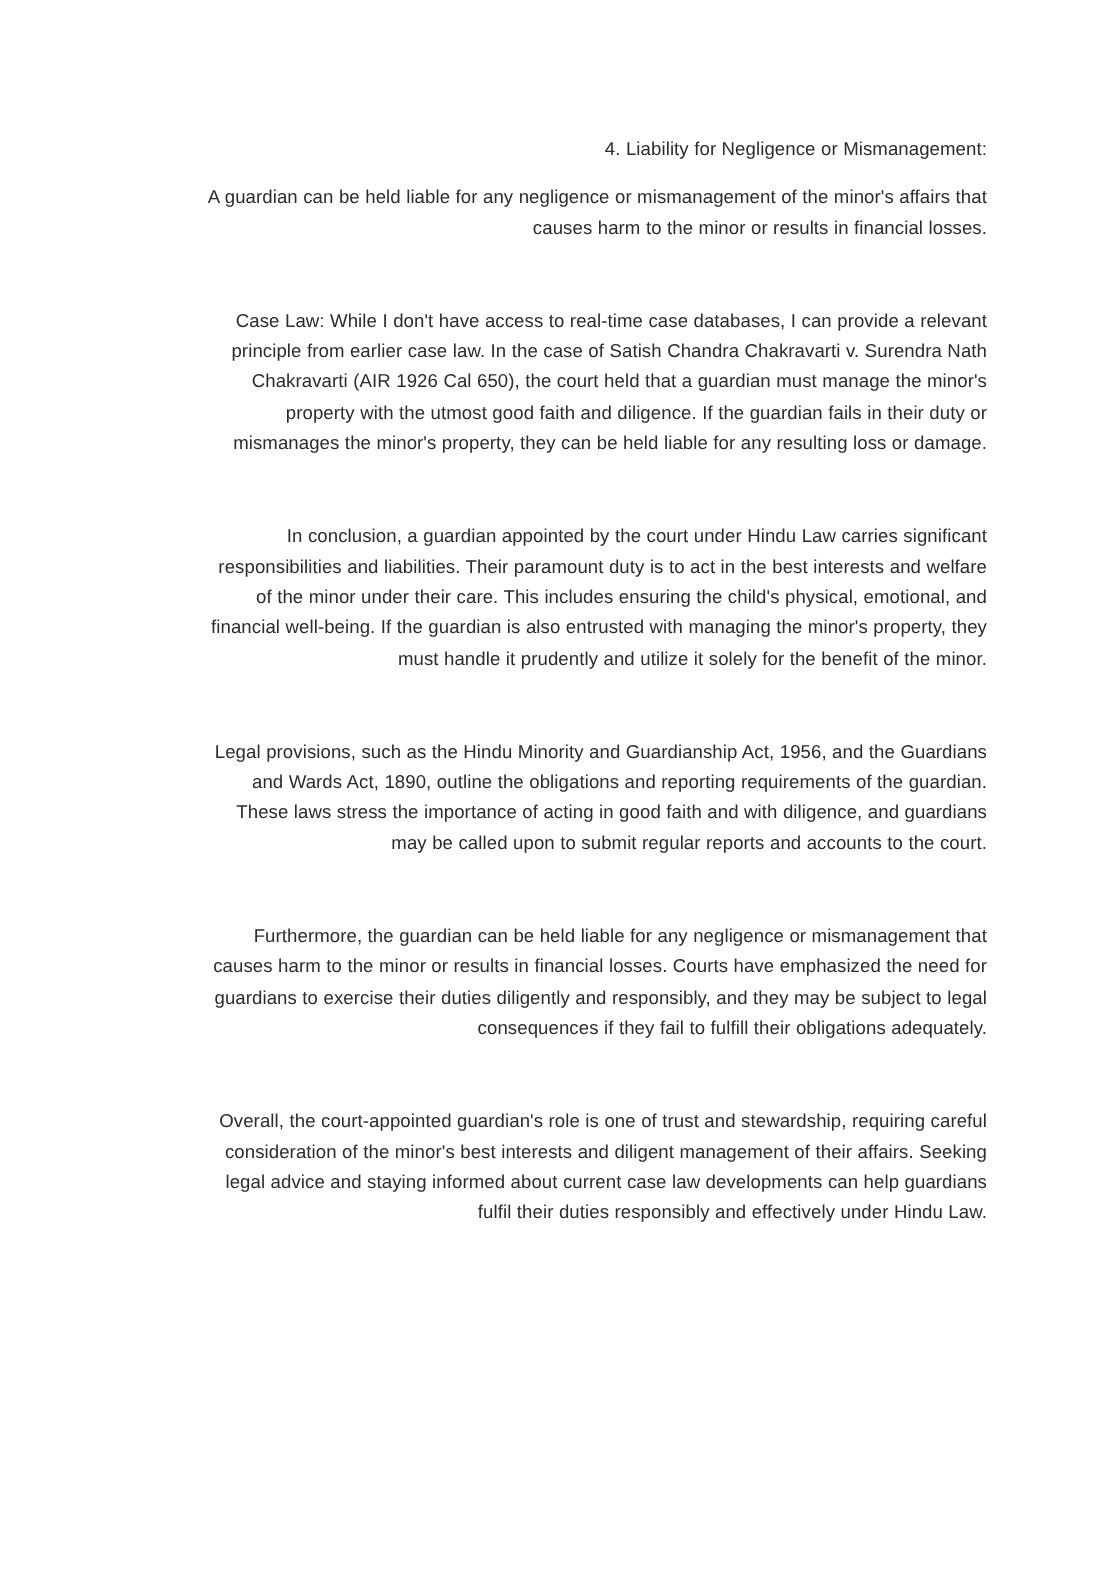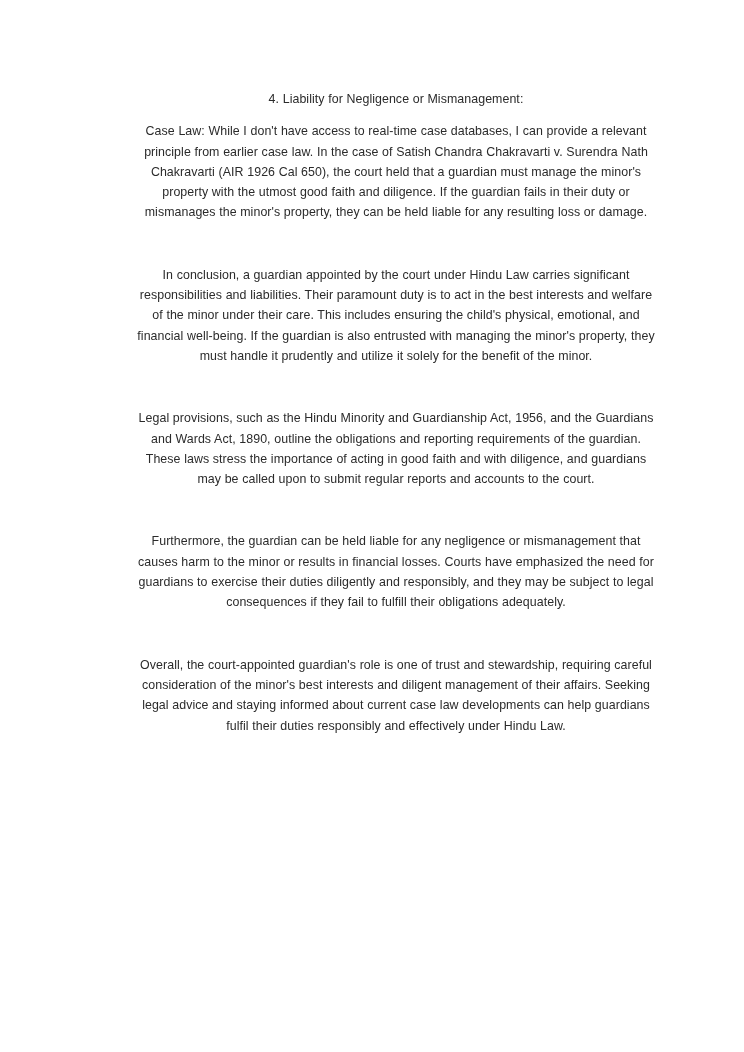--- a/index.html
+++ b/index.html
@@ -35,34 +35,37 @@
   }
   .heading-block {
     margin-bottom: 12px;
   }
   .para {
     margin: 0;
     font-size: 12.4px;
     line-height: 20.3px;
     color: #2b2b2b;
     letter-spacing: 0.005em;
-    text-align: center;
+    text-align: right;
     word-spacing: 0.01em;
   }
 </style>
 </head>
 <body>
 
 <div class="page">
   <div class="content">
 
     <div class="block heading-block">
       <p class="para">4. Liability for Negligence or Mismanagement:</p>
     </div>
 
+    <div class="block">
+      <p class="para">A guardian can be held liable for any negligence or mismanagement of the minor's affairs that causes harm to the minor or results in financial losses.</p>
+    </div>
 
     <div class="block">
       <p class="para">Case Law: While I don't have access to real-time case databases, I can provide a relevant principle from earlier case law. In the case of Satish Chandra Chakravarti v. Surendra Nath Chakravarti (AIR 1926 Cal 650), the court held that a guardian must manage the minor's property with the utmost good faith and diligence. If the guardian fails in their duty or mismanages the minor's property, they can be held liable for any resulting loss or damage.</p>
     </div>
 
     <div class="block">
       <p class="para">In conclusion, a guardian appointed by the court under Hindu Law carries significant responsibilities and liabilities. Their paramount duty is to act in the best interests and welfare of the minor under their care. This includes ensuring the child's physical, emotional, and financial well-being. If the guardian is also entrusted with managing the minor's property, they must handle it prudently and utilize it solely for the benefit of the minor.</p>
     </div>
 
     <div class="block">

